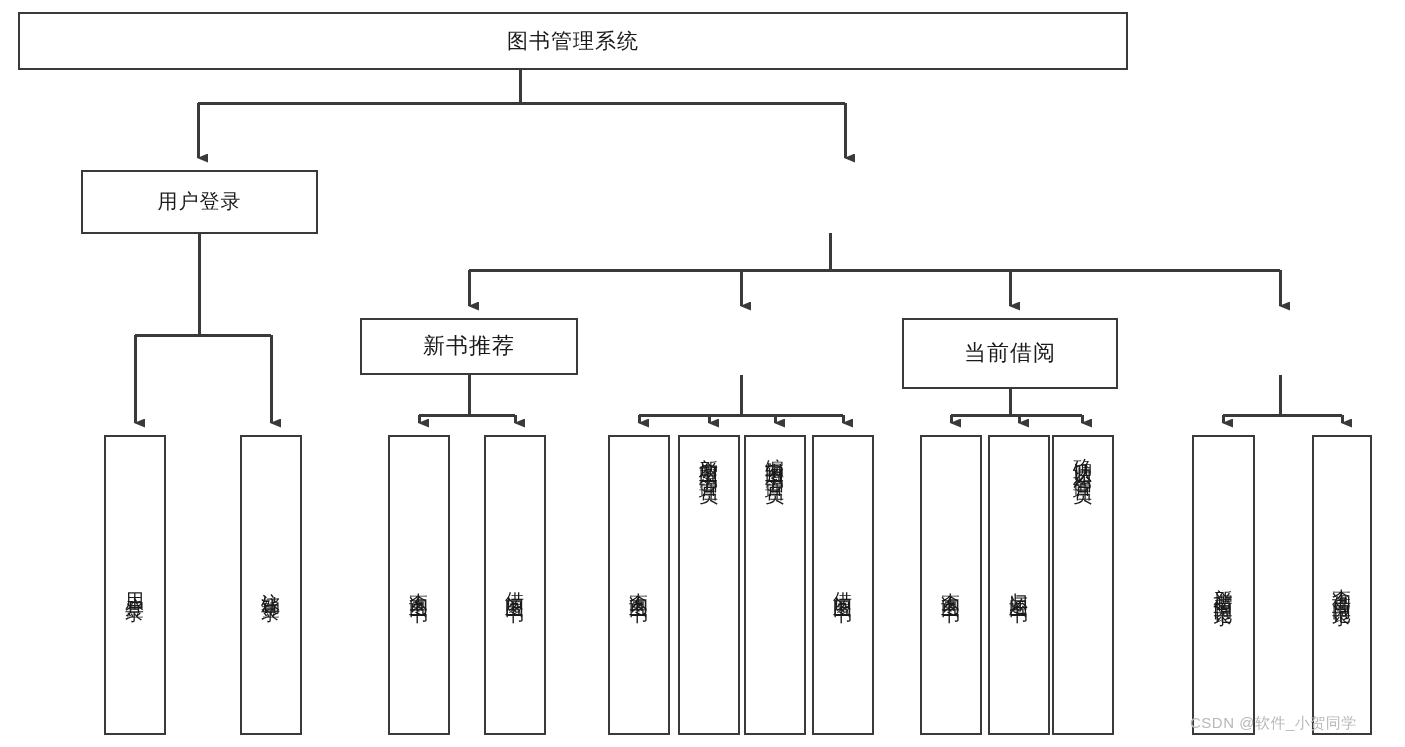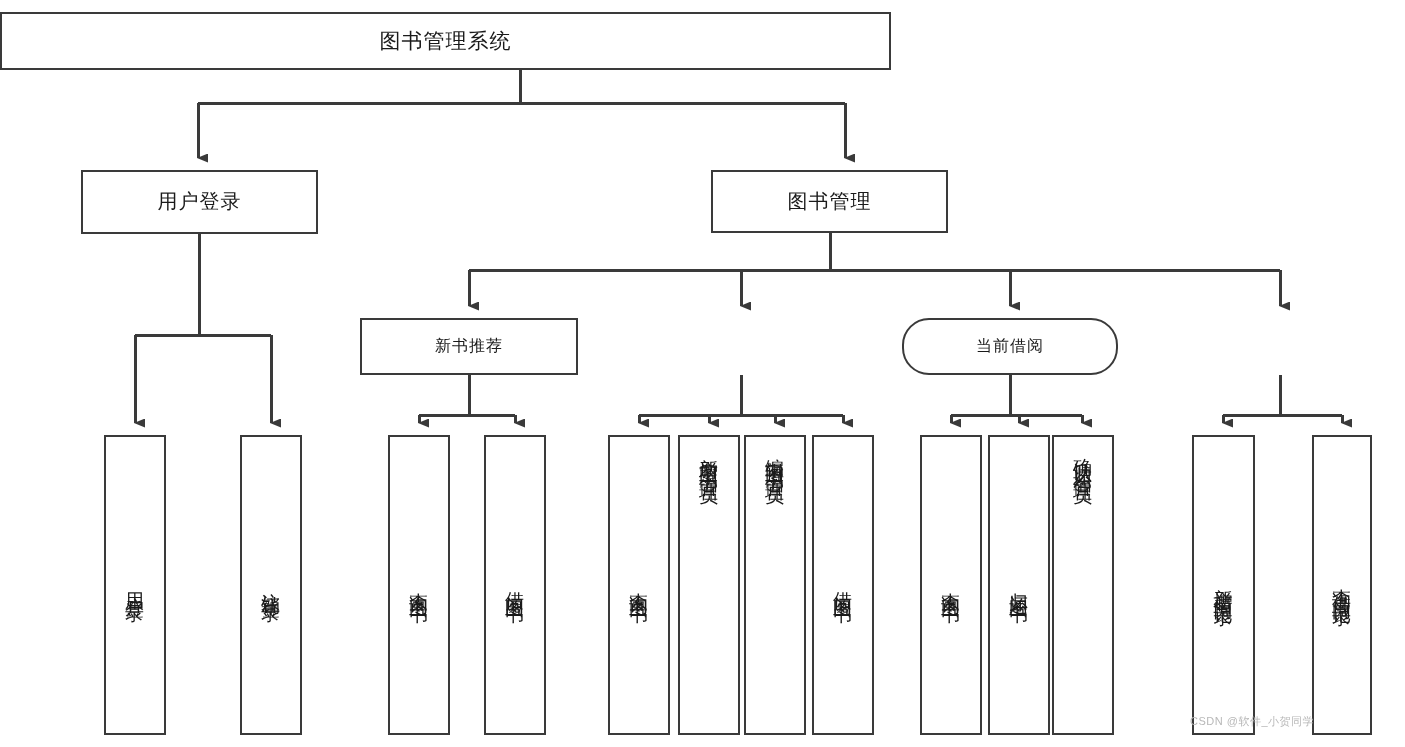--- a/index.html
+++ b/index.html
@@ -36,21 +36,21 @@
   }
   .node.root{
     font-size:21px;
     letter-spacing:1px;
   }
   .node.level2{
     font-size:20px;
     letter-spacing:1px;
   }
   .node.level3{
-    font-size:16px;
+    font-size:22px;
     letter-spacing:1px;
   }
   .node.leaf{
     font-size:19px;
     letter-spacing:1px;
     align-items:flex-start;
     justify-content:center;
     padding-top:0;
   }
   .vtext{
@@ -68,21 +68,21 @@
     justify-content:center;
   }
   .leaf-inner.top{
     align-items:flex-start;
     padding-top:6px;
   }
   #watermark{
     position:absolute;
     left:1190px;
     top:714px;
-    font-size:11px;
+    font-size:15px;
     color:#b8b8b8;
     white-space:nowrap;
     letter-spacing:0.5px;
   }
 </style>
 </head>
 <body>
 
 <div id="diagram">
 
@@ -129,38 +129,35 @@
       <path d="M1019,415 L1019,423" marker-end="url(#arrow)"></path>
       <path d="M1082,415 L1082,423" marker-end="url(#arrow)"></path>
 
       <path d="M1280,375 L1280,415"></path>
       <path d="M1223,415 L1342,415"></path>
       <path d="M1223,415 L1223,423" marker-end="url(#arrow)"></path>
       <path d="M1342,415 L1342,423" marker-end="url(#arrow)"></path>
     </g>
   </svg>
 
-  <div class="node root" style="left:0; top:12px; width:891px; height:58px;">
+  <div class="node root" style="left:18px; top:12px; width:1110px; height:58px;">
     <span>图书管理系统</span>
   </div>
 
   <div class="node level2" style="left:81px; top:170px; width:237px; height:64px;">
     <span>用户登录</span>
   </div>
 
-  <div class="node level2" style="left:711px; top:170px; width:237px; height:63px;">
-    <span>图书管理</span>
-  </div>
 
   <div class="node level3" style="left:360px; top:318px; width:218px; height:57px;">
     <span>新书推荐</span>
   </div>
 
 
-  <div class="node level3" style="left:902px; top:318px; width:216px; height:57px;border-radius:27px;">
+  <div class="node level3" style="left:902px; top:318px; width:216px; height:71px;">
     <span>当前借阅</span>
   </div>
 
 
   <div class="node leaf" style="left:104px; top:435px; width:62px; height:300px;">
     <div class="leaf-inner">
         <span class="vtext">用户登录</span>
       </div>
   </div>
 

